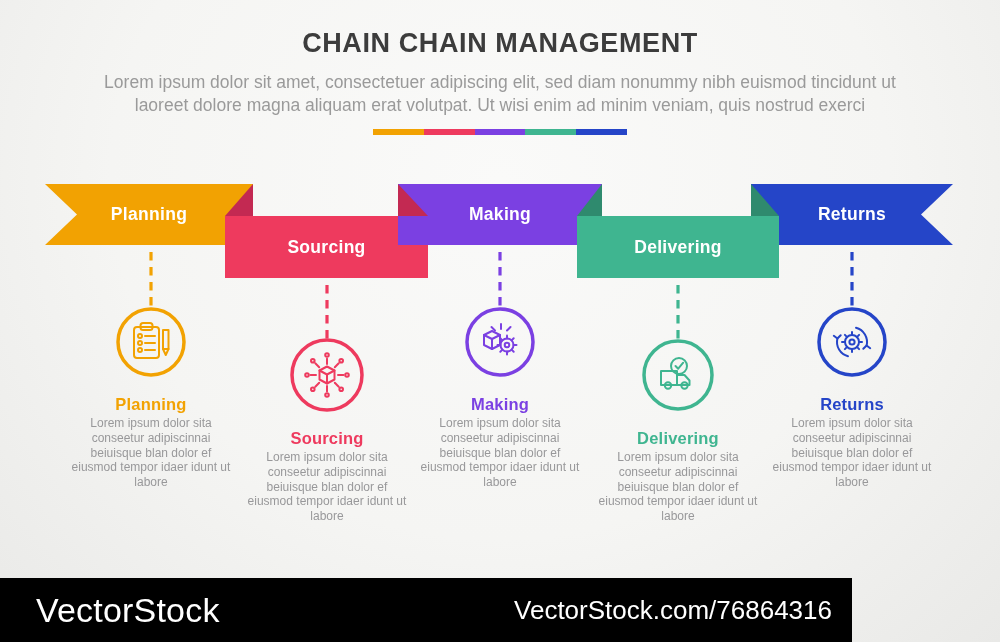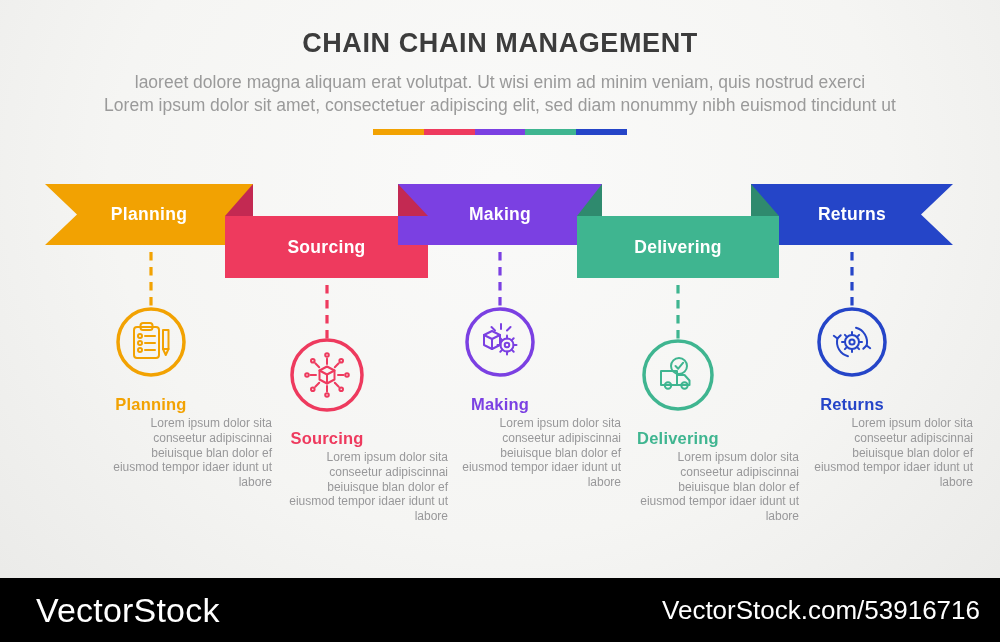--- a/index.html
+++ b/index.html
@@ -18,41 +18,41 @@
     font-size:17.5px;line-height:22.5px;color:#9a9a9a;
   }
   .accent-bar{left:373px;top:129px;width:254px;height:6px;display:flex;}
   .accent-bar span{flex:1;height:100%;}
   .gfx{left:0;top:0;}
   .ribbon-label{
     display:flex;align-items:center;justify-content:center;
     color:#ffffff;font-weight:bold;font-size:17.5px;letter-spacing:.3px;
   }
   .heading{text-align:center;font-weight:bold;font-size:16.5px;letter-spacing:.2px;}
-  .para{text-align:right;font-size:12px;line-height:14.8px;color:#98989a;margin-left:39px;}
+  .para{text-align:center;font-size:12px;line-height:14.8px;color:#98989a;}
   .icon{fill:none;stroke-width:2;stroke-linecap:round;stroke-linejoin:round;}
   .stage-circle{fill:none;stroke-width:3.5;}
   .dash{stroke-width:3.2;stroke-dasharray:8.5 6.5;fill:none;stroke-linecap:butt;}
   .watermark{
-    left:0;top:578px;width:1000px;height:64px;
+    left:0;top:578px;width:852px;height:64px;
     display:flex;align-items:center;justify-content:space-between;
     padding:0 20px 0 36px;box-sizing:border-box;gap:25px;
   }
   .wm-logo{color:#ffffff;font-size:34px;letter-spacing:.2px;}
   .wm-right{color:#ffffff;font-size:26px;}
 </style>
 </head>
 <body>
 
 <div class="canvas">
 
   <div class="abs title">CHAIN CHAIN MANAGEMENT</div>
   <div class="abs subtitle">
+    <div>Lorem ipsum dolor sit amet, consectetuer adipiscing elit, sed diam nonummy nibh euismod tincidunt ut</div>
     <div>laoreet dolore magna aliquam erat volutpat. Ut wisi enim ad minim veniam, quis nostrud exerci</div>
-    <div>Lorem ipsum dolor sit amet, consectetuer adipiscing elit, sed diam nonummy nibh euismod tincidunt ut</div>
   </div>
   <div class="abs accent-bar">
     <span style="background: rgb(242, 162, 2);"></span>
     <span style="background: rgb(238, 58, 94);"></span>
     <span style="background: rgb(123, 64, 226);"></span>
     <span style="background: rgb(63, 181, 144);"></span>
     <span style="background: rgb(37, 69, 200);"></span>
   </div>
 
   <svg class="abs gfx" width="1000" height="642" viewBox="0 0 1000 642">
@@ -172,16 +172,16 @@
   <div class="abs heading" style="left: 772px; top: 395px; width: 160px; color: rgb(37, 69, 200);">Returns</div>
 
   <div class="abs para" style="left:69px;top:416px;width:164px;">Lorem ipsum dolor sita conseetur adipiscinnai beiuisque blan dolor ef eiusmod tempor idaer idunt ut labore</div>
   <div class="abs para" style="left:245px;top:450px;width:164px;">Lorem ipsum dolor sita conseetur adipiscinnai beiuisque blan dolor ef eiusmod tempor idaer idunt ut labore</div>
   <div class="abs para" style="left:418px;top:416px;width:164px;">Lorem ipsum dolor sita conseetur adipiscinnai beiuisque blan dolor ef eiusmod tempor idaer idunt ut labore</div>
   <div class="abs para" style="left:596px;top:450px;width:164px;">Lorem ipsum dolor sita conseetur adipiscinnai beiuisque blan dolor ef eiusmod tempor idaer idunt ut labore</div>
   <div class="abs para" style="left:770px;top:416px;width:164px;">Lorem ipsum dolor sita conseetur adipiscinnai beiuisque blan dolor ef eiusmod tempor idaer idunt ut labore</div>
 
   <div class="abs watermark" style="background: rgb(0, 0, 0);">
     <span class="wm-logo">VectorStock</span>
-    <span class="wm-right">VectorStock.com/53916716</span>
+    <span class="wm-right">VectorStock.com/76864316</span>
   </div>
 
 </div>
 
 </body></html>

